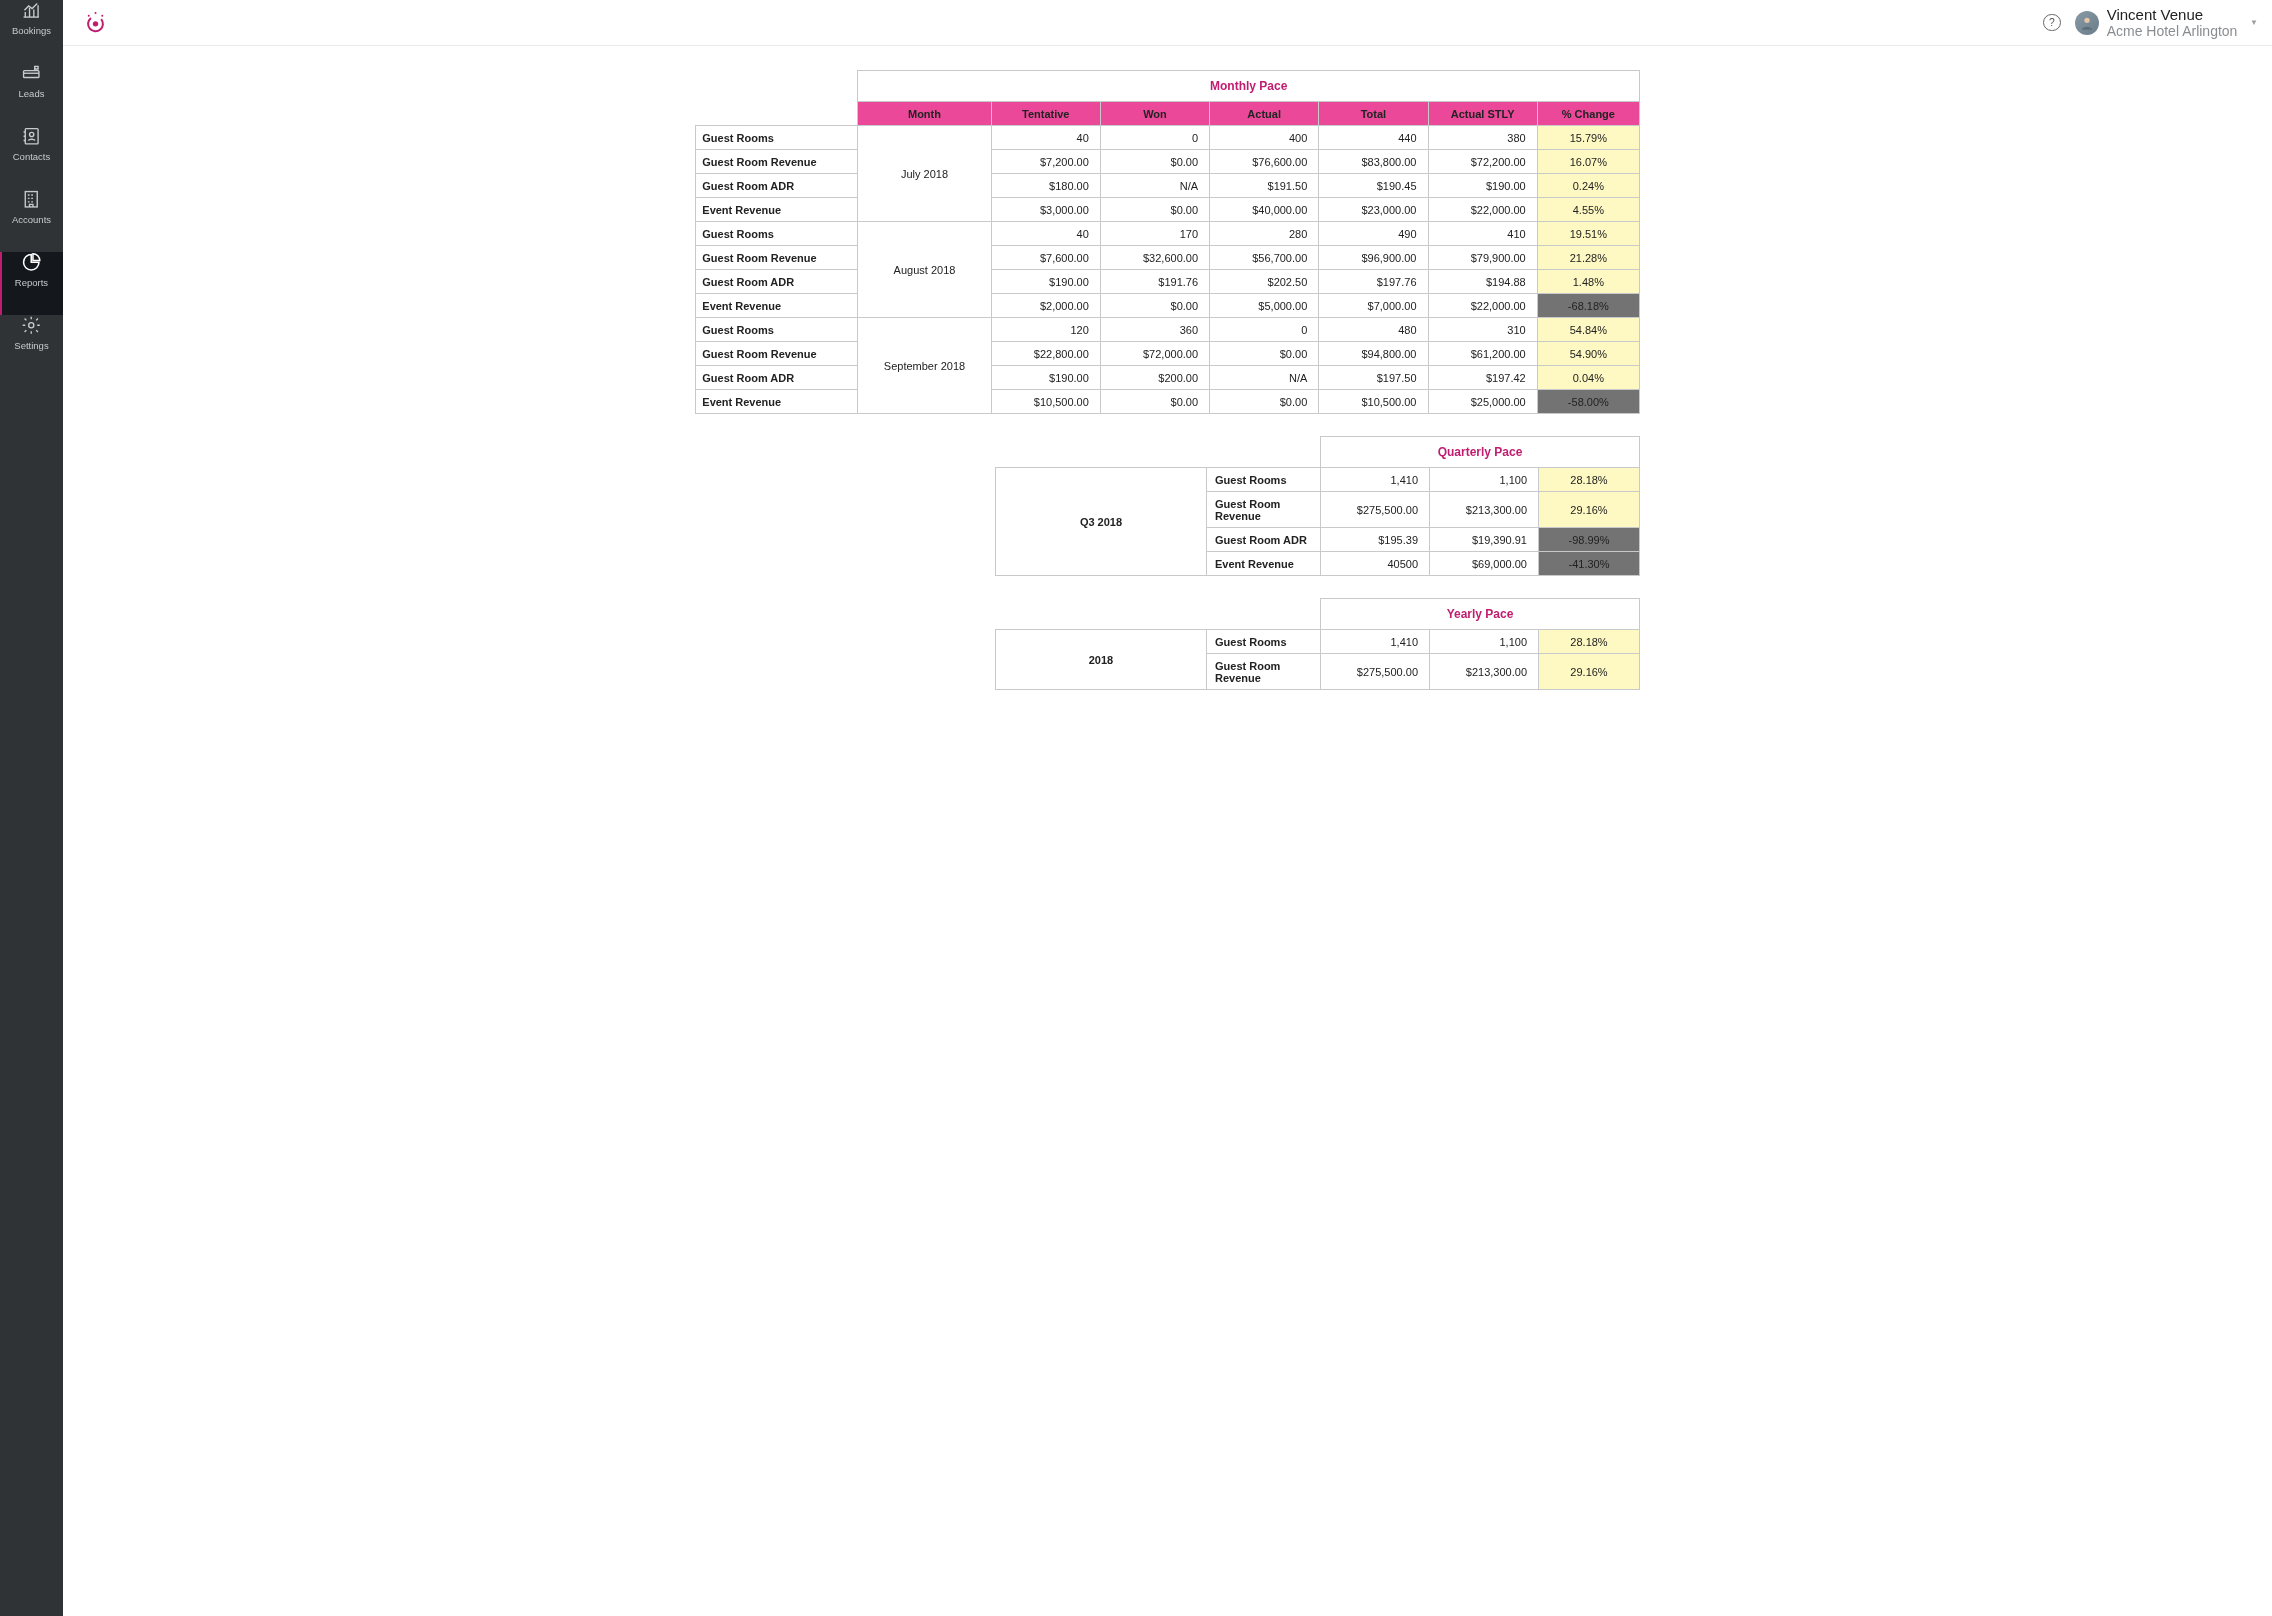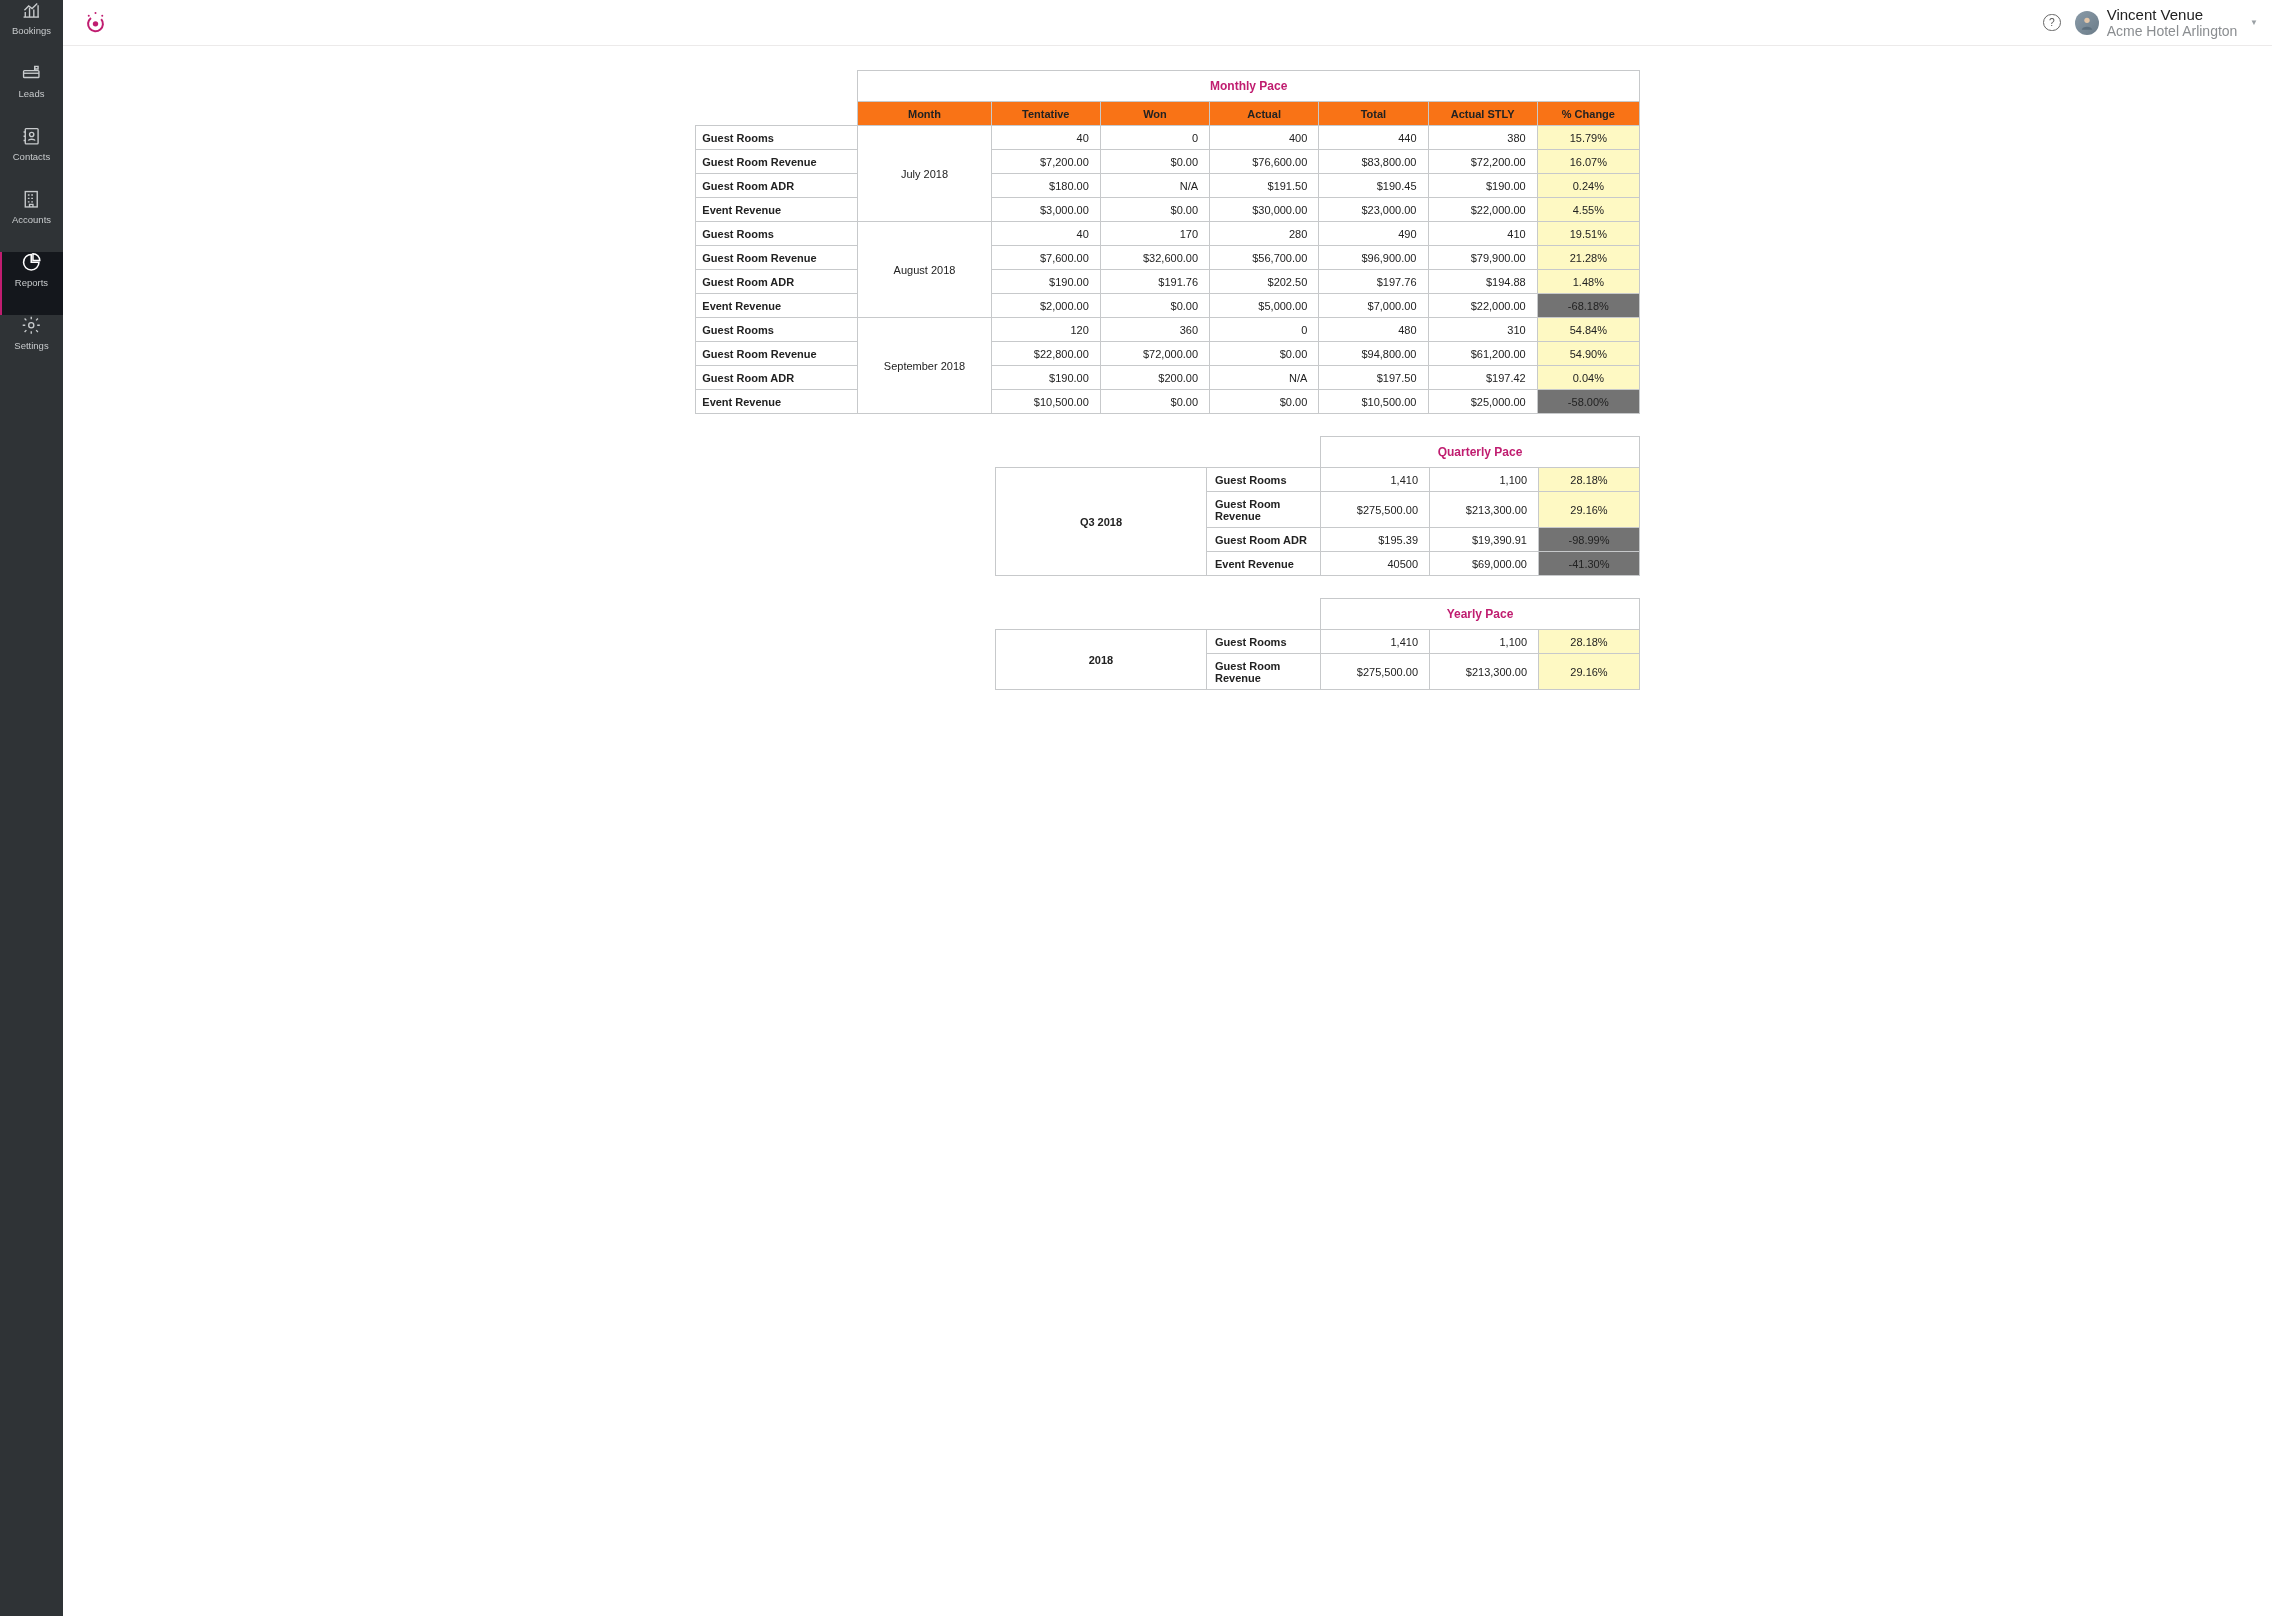--- a/index.html
+++ b/index.html
@@ -21,21 +21,21 @@
 .avatar { width: 24px; height: 24px; border-radius: 50%; background: linear-gradient(135deg,#8a9ba8,#6b7c89); display: flex; align-items: center; justify-content: center; color: #fff; font-size: 8.7px; }
 .user-texts { display: flex; flex-direction: column; line-height: 1.15; }
 .user-name { font-size: 15px; color: #222; }
 .user-sub { font-size: 14px; color: #8a8d90; }
 .chev { color: #9aa0a4; font-size: 8px; margin-left: 4.7px; }
 .content { flex: 1; overflow: auto; padding: 24px 6.3px 32px 6.3px; }
 .page-title { text-align: center; font-size: 17.4px; font-weight: 700; color: #c01d70; margin-bottom: 20px; }
 table.report { border-collapse: collapse; width: 945px; margin: 0 auto 22px auto; font-size: 11px; }
 table.report th, table.report td { border: 0.8px solid #c7c9cb; padding: 5.5px 8px; }
 table.report .section-title { text-align: center; font-weight: 700; color: #c01d70; font-size: 12px; padding: 8px; }
-table.report th.col { font-weight: 700; text-align: center; background: #f97316; }
+table.report th.col { font-weight: 700; text-align: center; background: #ec4899; }
 table.report td.metric { font-weight: 700; text-align: left; padding-left: 6.3px; width: 162px; }
 table.report td.month { text-align: center; width: 133px; }
 table.report td.num { text-align: right; padding-right: 11px; width: 109px; }
 table.report td.change { text-align: center; width: 102px; }
 .good { background: #fef9c3; }
 .bad { background: #737373; }
 .group-top td { border-top: 1.6px solid #9a9c9e; }
 .group-top td.metric { border-top: 0.8px solid #c7c9cb; }
 table.q { width: 645px; margin-right: calc((100% - 945px)/2); margin-left: auto; border-collapse: collapse; font-size: 11px; margin-bottom: 22px; }
 table.q th, table.q td { border: 0.8px solid #c7c9cb; padding: 5.5px 8px; }
@@ -189,21 +189,21 @@
               <td class="num">N/A</td>
               <td class="num">$191.50</td>
               <td class="num">$190.45</td>
               <td class="num">$190.00</td>
               <td class="change good">0.24%</td>
             </tr>
             <tr>
               <td class="metric">Event Revenue</td>
               <td class="num">$3,000.00</td>
               <td class="num">$0.00</td>
-              <td class="num">$30,000.00</td>
+              <td class="num">$40,000.00</td>
               <td class="num">$23,000.00</td>
               <td class="num">$22,000.00</td>
               <td class="change good">4.55%</td>
             </tr>
             <tr class="group-top">
               <td class="metric">Guest Rooms</td>
               <td class="month" rowspan="4" style="border-top: 1.6px solid rgb(154, 156, 158);">August 2018</td>
               <td class="num" style="border-top: 1.6px solid rgb(154, 156, 158);">40</td>
               <td class="num" style="border-top: 1.6px solid rgb(154, 156, 158);">170</td>
               <td class="num" style="border-top: 1.6px solid rgb(154, 156, 158);">280</td>

